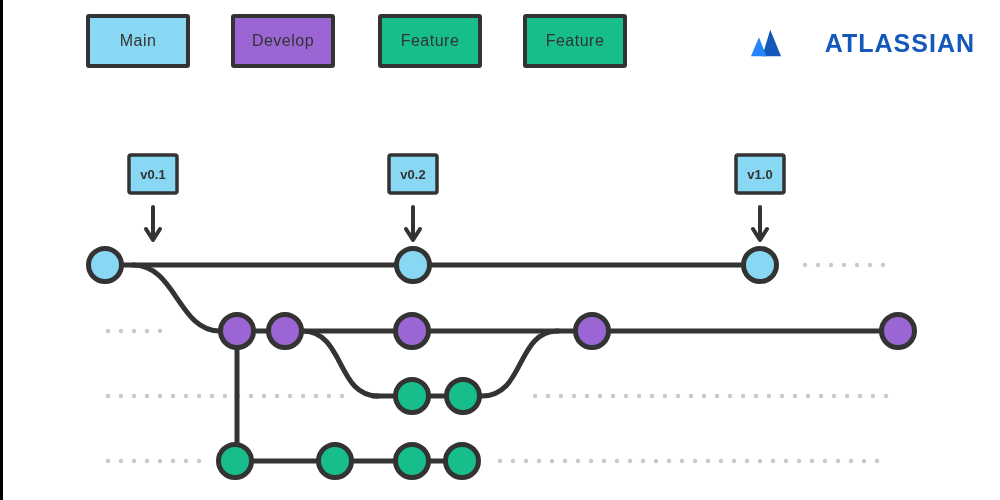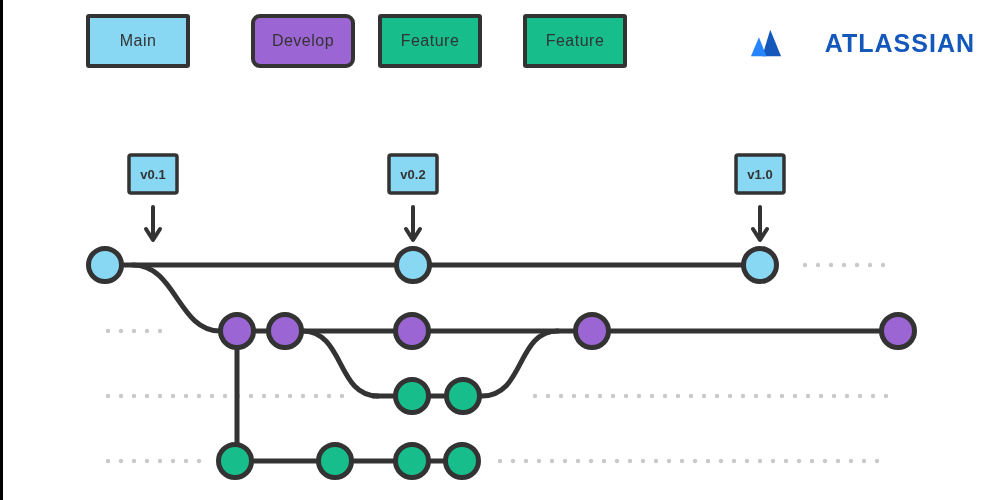--- a/index.html
+++ b/index.html
@@ -7,21 +7,21 @@
     width:1000px;height:500px;position:relative;overflow:hidden;
     background:#ffffff;font-family:"Liberation Sans", sans-serif;
   }
   .left-bar{position:absolute;left:0;top:0;width:3px;height:500px;background:#000;}
   .legend{position:absolute;top:0;left:0;width:1000px;height:90px;}
   .legend-box{
     position:absolute;top:14px;width:104px;height:54px;box-sizing:border-box;
     border:4px solid #333;border-radius:3px;display:flex;align-items:center;justify-content:center;
     font-size:16px;font-weight:500;color:#333;letter-spacing:.5px;
   }
-  .legend-box.b0{left:86px;} .legend-box.b1{left:251px;border-radius:9px;} .legend-box.b2{left:378px;} .legend-box.b3{left:523px;}
+  .legend-box.b0{left:86px;} .legend-box.b1{left:231px;} .legend-box.b2{left:378px;} .legend-box.b3{left:523px;}
   .logo{position:absolute;top:28px;right:25px;display:flex;align-items:center;gap:11px;}
   .logo svg{display:block;}
   .logo-text{font-size:25px;font-weight:bold;letter-spacing:1px;line-height:1;margin-left:32px;}
   .graph-svg{position:absolute;left:0;top:0;}
 </style>
 </head>
 <body>
 
 <div class="left-bar"></div>
 

